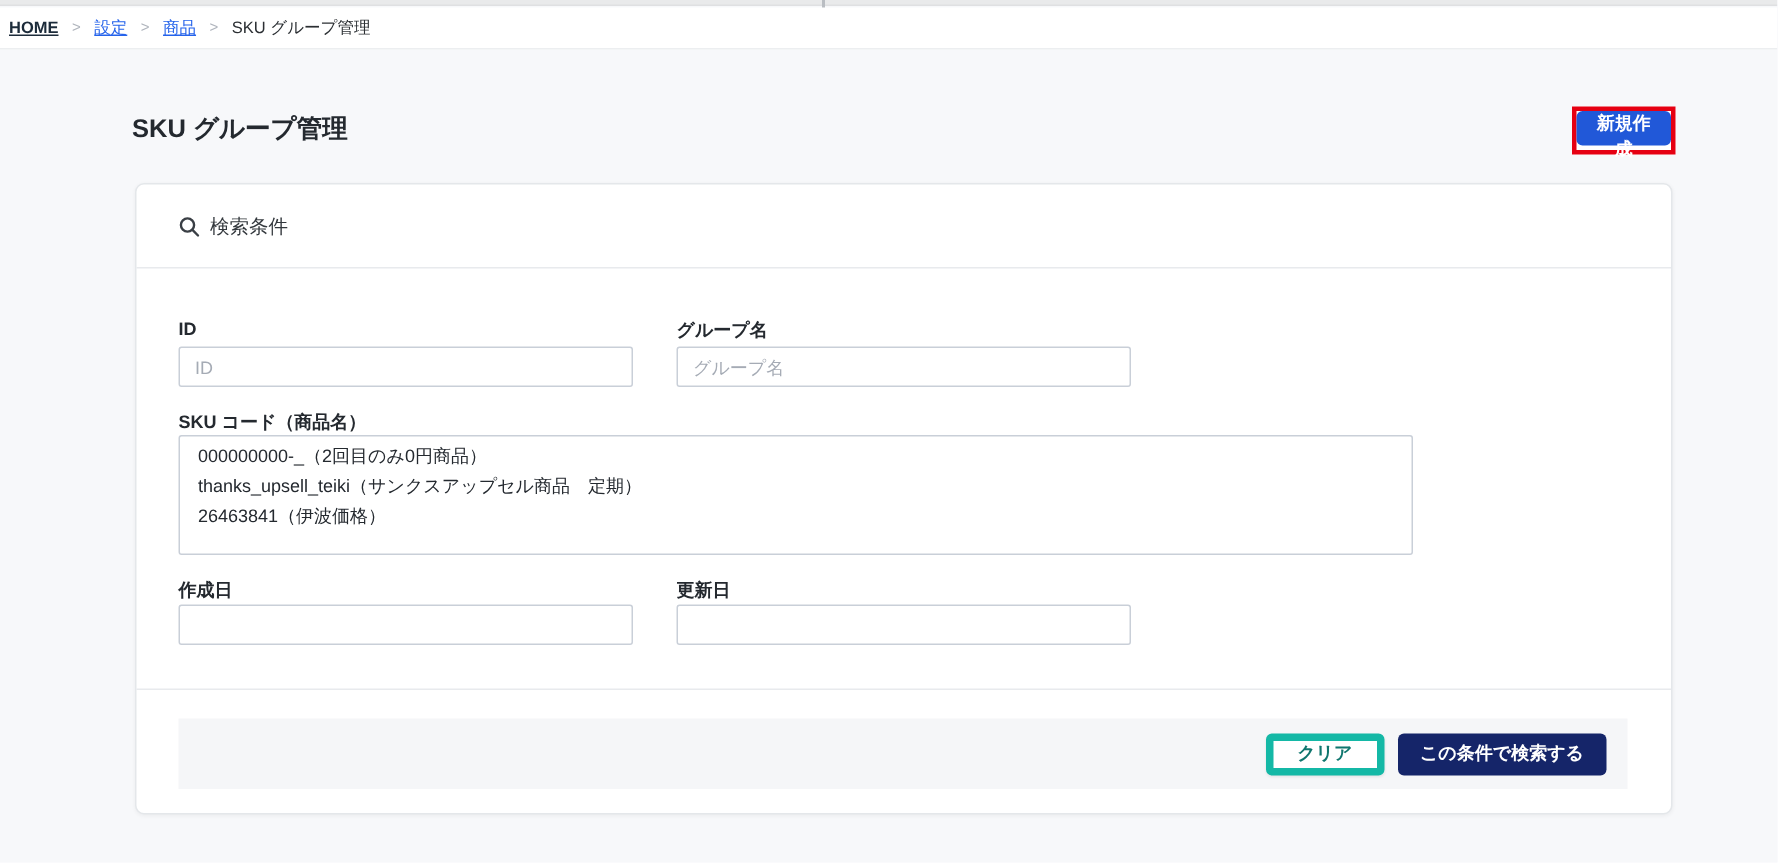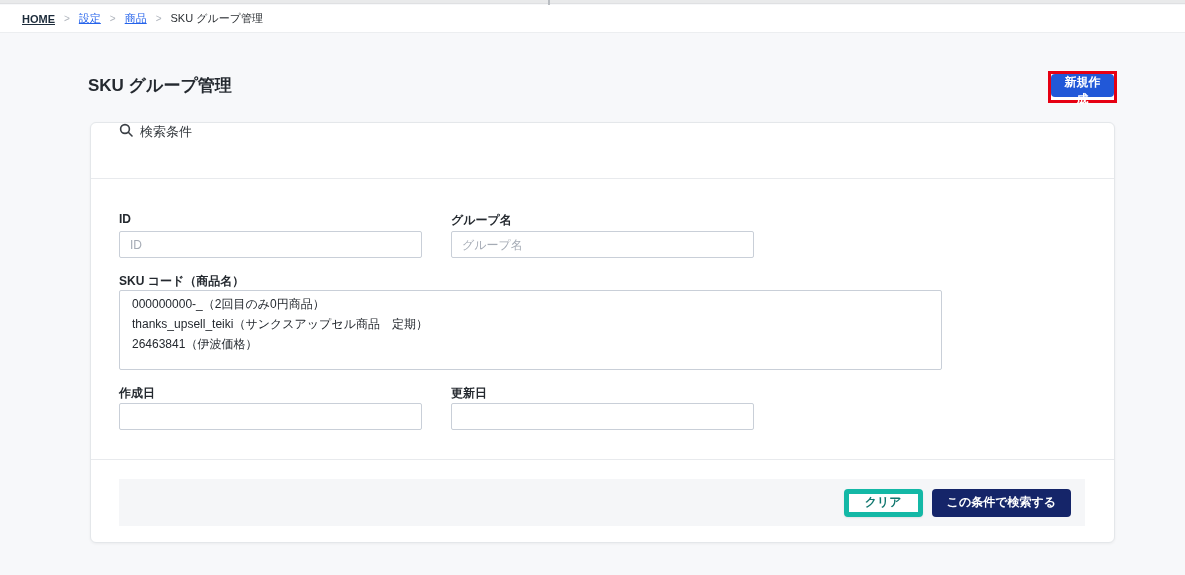--- a/index.html
+++ b/index.html
@@ -5,34 +5,34 @@
   * { margin:0; padding:0; box-sizing:border-box; }
   html,body { width:1185px; height:575px; }
   body { font-family:"Liberation Sans","DejaVu Sans",sans-serif; background:#f7f8fa; }
   #screen { position:relative; width:1185px; height:575px; background:#f7f8fa; overflow:hidden; }
 
   
   .top-strip { position:absolute; left:0; top:0; width:1185px; height:4px; background:#e9eaeb; border-bottom:1px solid #dfe0e2; }
   .top-notch { position:absolute; left:548px; top:0; width:2px; height:9px; background:#b9bdc2; }
 
   
-  .bc-bar { position:absolute; left:0; top:5px; width:1185px; height:28px; background:#ffffff; border-bottom:1px solid #eceef0; display:flex; align-items:center; padding-left:22px; font-size:11px; }
+  .bc-bar { position:absolute; left:0; top:5px; width:1185px; height:28px; background:#ffffff; border-bottom:1px solid #eceef0; display:flex; align-items:center; padding-left:6px; font-size:11px; }
   .bc-sep { color:#b0b5bd; margin:0 9px; font-size:10px; }
   .bc-item { color:#2b2f33; text-decoration:none; }
   .bc-link { color:#2563eb; text-decoration:underline; cursor:pointer; }
   .bc-home { color:#1c2b3a; font-weight:700; }
 
   
   .page-title { position:absolute; left:88px; top:74px; font-size:17px; font-weight:700; color:#24292f; }
   .create-highlight { position:absolute; left:1048px; top:71px; width:69px; height:32px; border:3px solid #e60012; background:#ffffff; display:flex; justify-content:center; }
   .create-btn { background:#2158d8; color:#ffffff; border:none; border-radius:4px; font-size:12px; font-weight:700; height:23px; padding:0 11px; cursor:pointer; font-family:inherit; }
 
   
   .card { position:absolute; left:90px; top:122px; width:1025px; height:421px; background:#ffffff; border:1px solid #e4e7ea; border-radius:6px; box-shadow:0 1px 3px rgba(0,0,0,.05); }
-  .card-header { position:absolute; left:0; top:0; width:100%; height:56px; border-bottom:1px solid #e8eaed; display:flex; padding-left:28px; }
+  .card-header { position:absolute; left:0; top:0; width:100%; height:56px; border-bottom:1px solid #e8eaed; display:flex; align-items:center; padding-left:28px; }
   .card-header-title { font-size:13px; color:#33383d; margin-left:7px; }
 
   .fld-label { position:absolute; font-size:12px; font-weight:700; color:#24292f; }
   .txt-input { position:absolute; width:303px; height:27px; border:1px solid #c9cfd8; border-radius:2px; background:#fff; font-size:12px; color:#24292f; padding:0 10px; font-family:inherit; }
   .txt-input::placeholder { color:#a5abb5; }
 
   .listbox { position:absolute; left:28px; top:167px; width:823px; height:80px; border:1px solid #c9cfd8; border-radius:2px; background:#fff; overflow:hidden; padding-top:3px; cursor:default; }
   .list-option { font-size:12px; color:#24292f; line-height:20px; padding:0 12px; white-space:nowrap; }
 
   .card-divider { position:absolute; left:0; top:336px; width:100%; border-top:1px solid #e8eaed; }

